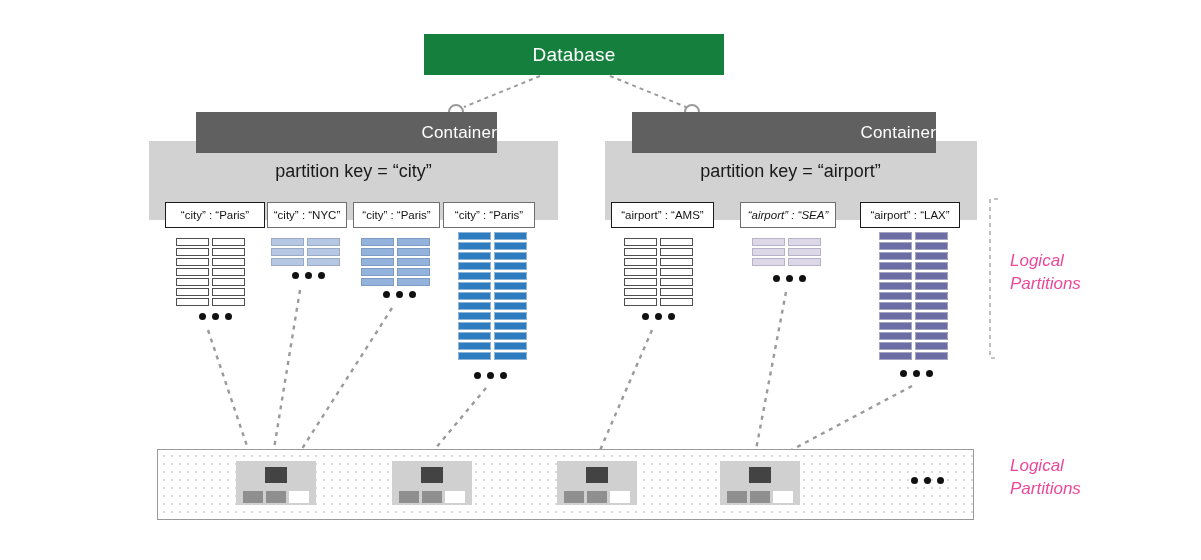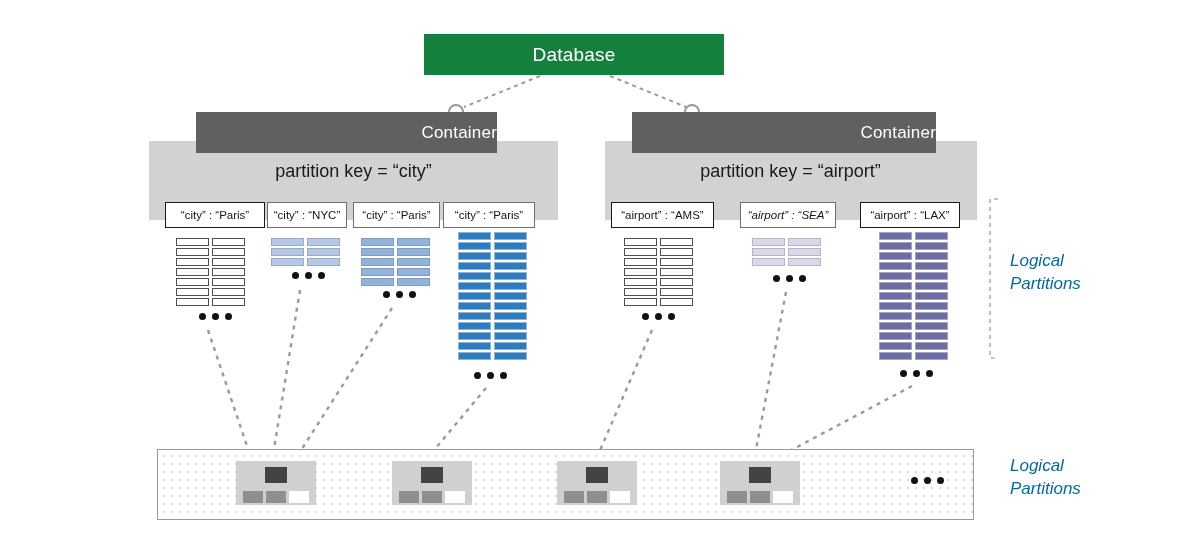--- a/index.html
+++ b/index.html
@@ -34,21 +34,21 @@
 
   .phys-band{position:absolute;border:1px solid #9a9a9a;background:#ffffff;z-index:1;
     background-image:radial-gradient(#d9d9d9 1px, transparent 1.1px);
     background-size:8px 8px;background-position:2px 2px;}
   .phys-node{position:absolute;background:#d0d0d0;z-index:2;}
   .pn-top{position:absolute;background:#434343;}
   .pn-leaf{position:absolute;}
   .pn-leaf.gray{background:#8f8f8f;}
   .pn-leaf.white{background:#ffffff;}
 
-  .side-label{position:absolute;font-style:italic;font-size:17px;line-height:1.35;color:#0369a1;
+  .side-label{position:absolute;font-style:italic;font-size:17px;line-height:1.35;color:#ec4899;
               font-family:"Liberation Sans","DejaVu Sans",sans-serif;}
 </style>
 </head>
 <body>
 
 <div class="stage">
 
   <div class="db-box" style="left:424px;top:34px;width:300px;height:41px;">
     <span>Database</span>
   </div>

